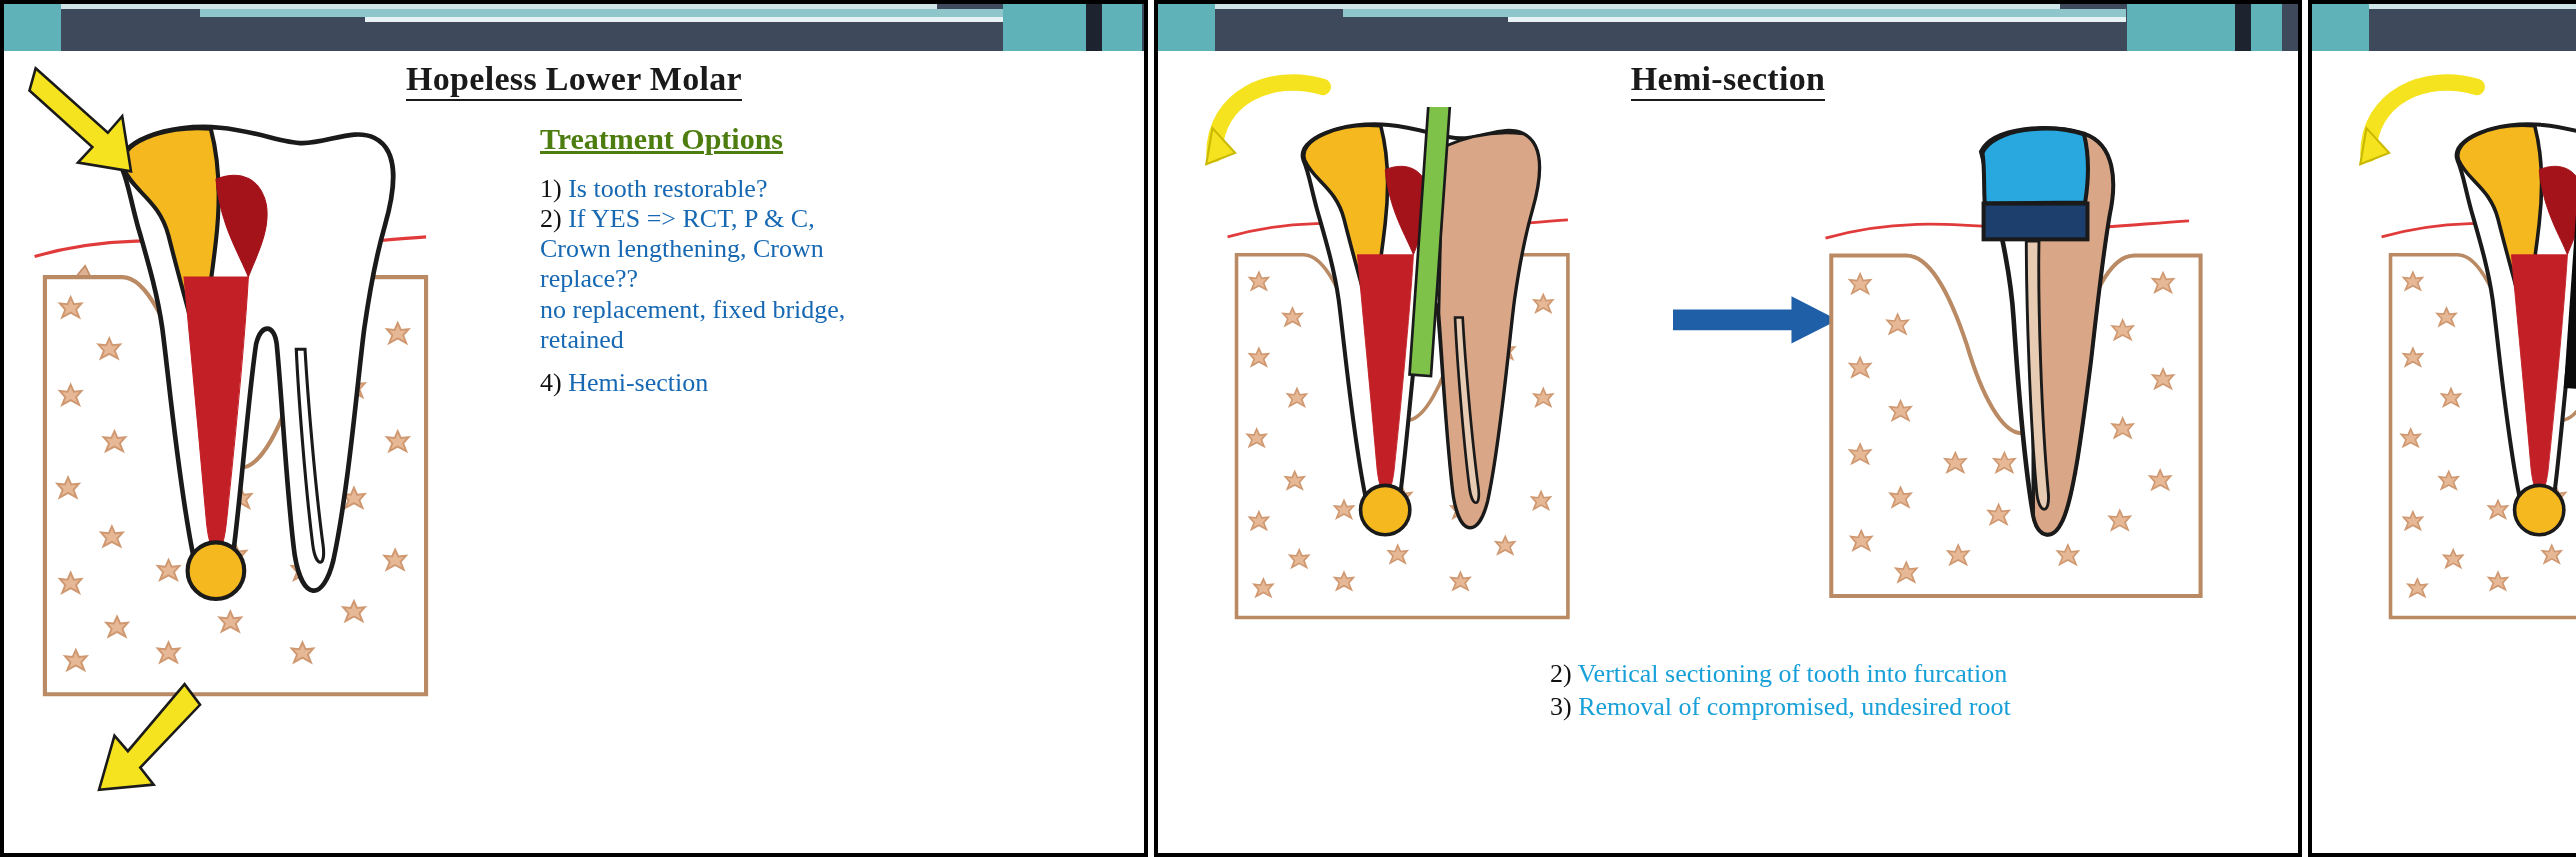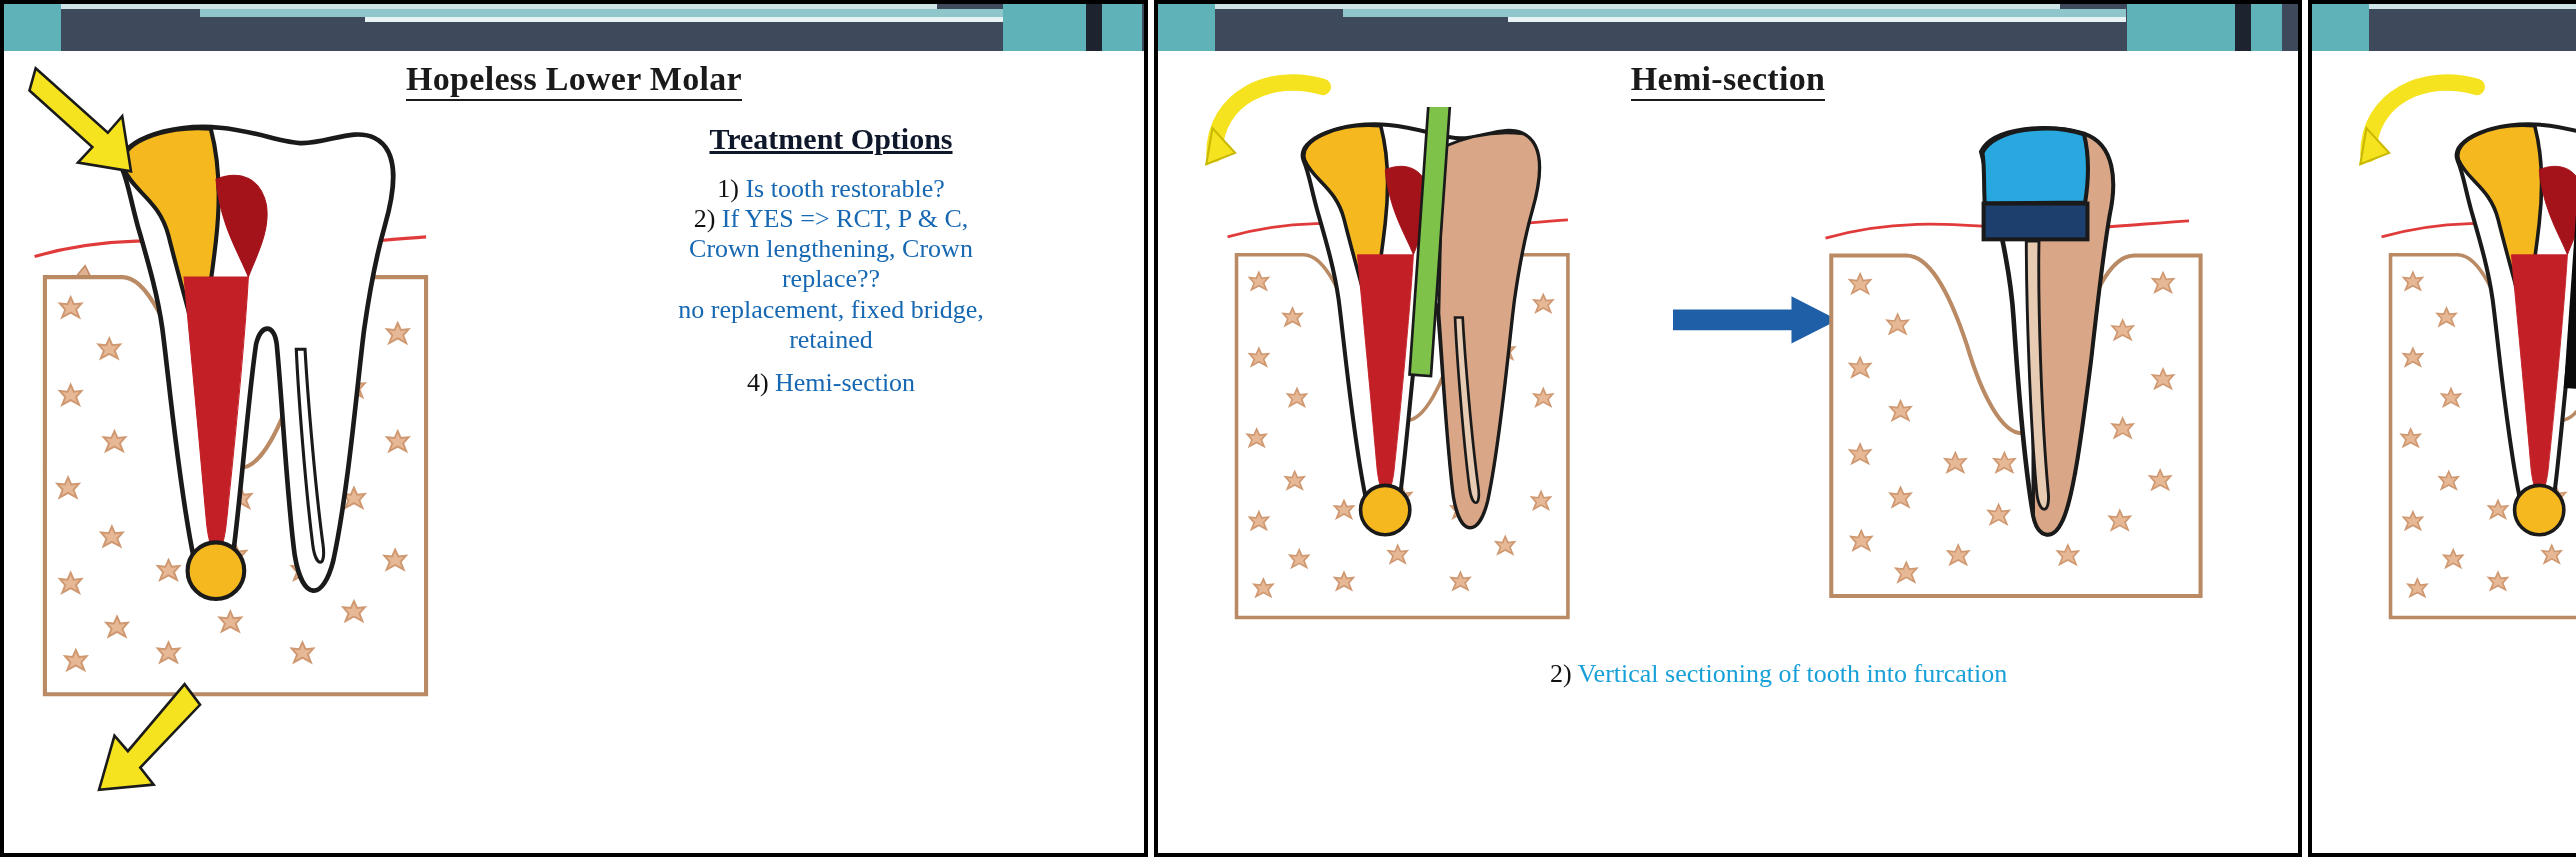--- a/index.html
+++ b/index.html
@@ -58,29 +58,29 @@
     font-weight: bold;
     color: #1a1a1a;
     font-family: "Liberation Serif", serif;
     letter-spacing: 0.3px;
   }
   .slide-title span { border-bottom: 2.6px solid #1a1a1a; padding-bottom: 1.5px; }
 
   
   .opt-head {
     position: absolute;
-    color: #0f172a;
+    color: #4d7c0f;
     font-weight: bold;
     font-size: 30px;
-    text-align: center;
+    text-align: left;
     text-decoration: underline;
   }
   .opt-list {
     position: absolute;
-    text-align: center;
+    text-align: left;
     font-size: 26px;
     line-height: 1.16;
     color: #1668b3;
   }
   .opt-list .num { color: #111111; }
   .blue { color: #1668b3; }
 
   .steps {
     position: absolute;
     font-size: 26px;
@@ -429,20 +429,21 @@
         <path d="M302,62 C322,20 418,10 478,30 C488,70 486,110 480,148 L306,150 C304,118 306,88 302,62 Z" fill="#29a8e0" stroke="#1a1a1a" stroke-width="7"></path>
 
         <rect x="304" y="150" width="180" height="62" fill="#1d3f6e" stroke="#1a1a1a" stroke-width="7"></rect>
 
         <path d="M400,215 C398,320 404,520 416,650 C420,690 400,690 396,650 C384,520 378,320 378,215 Z" fill="#e8cbb3" stroke="#1a1a1a" stroke-width="5"></path>
       </svg>
     </div>
 
     <div class="steps" style="left:392px;top:654px;width:732px;">
       <div class="row"><span class="num">2)</span> <span>Vertical sectioning of tooth into furcation</span></div>
+      <div class="row"><span class="num">3)</span> <span>Removal of compromised, undesired root</span></div>
     </div>
   </div>
 
   <div class="panel" id="panel-3">
     <div class="topbar">
       <div class="teal" style="left:0px;width:57px;"></div>
       <div class="streak" style="left:57px;top:0;width:804px;height:5.2px;"></div>
 
     </div>
 

